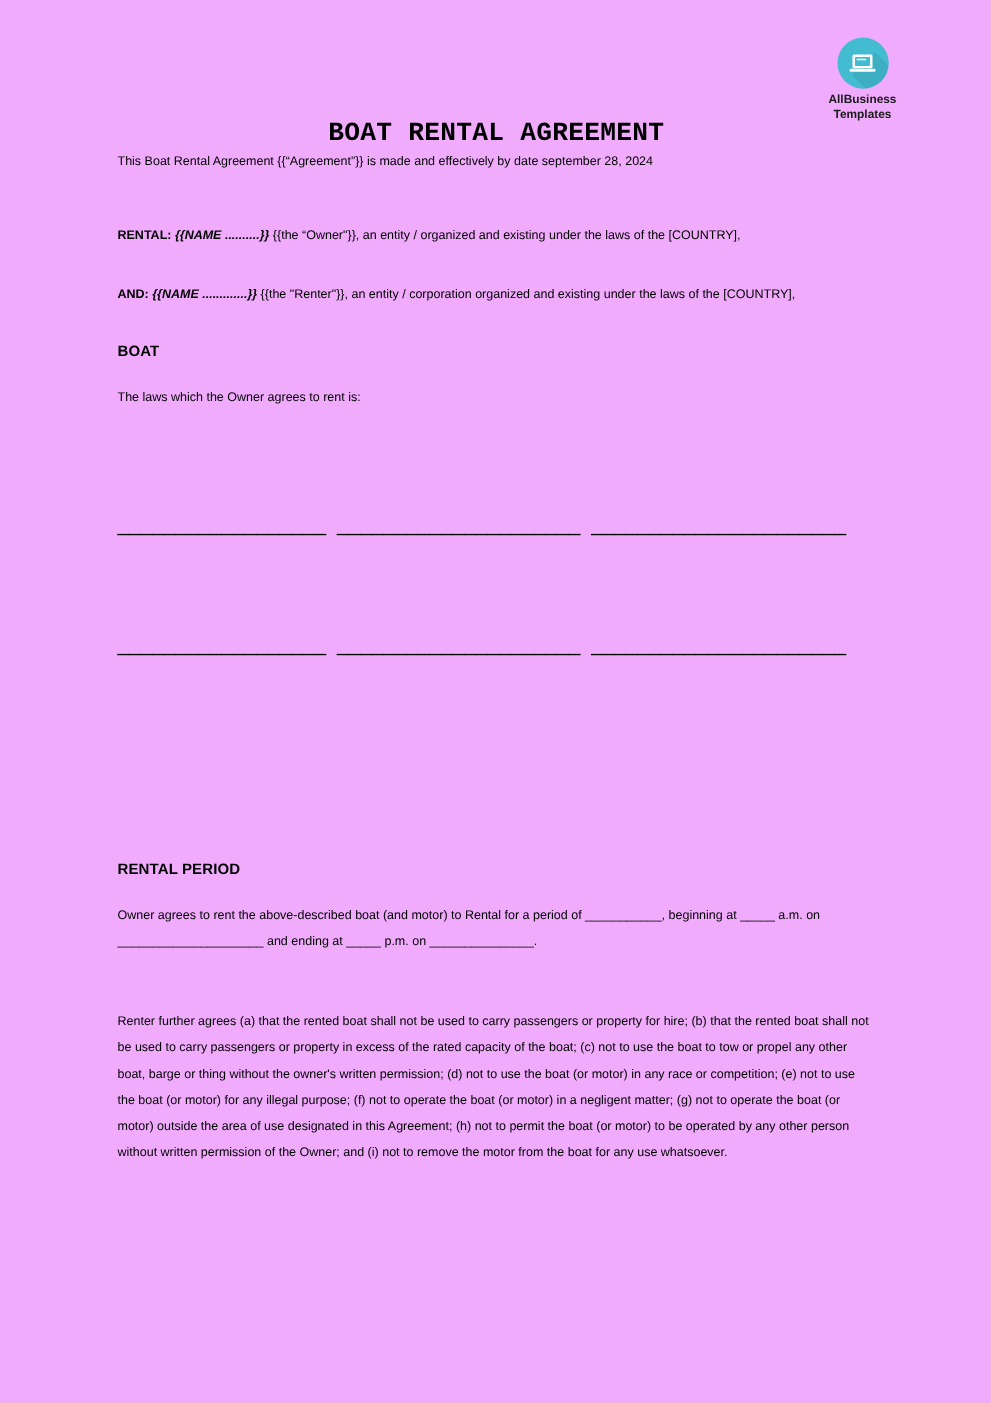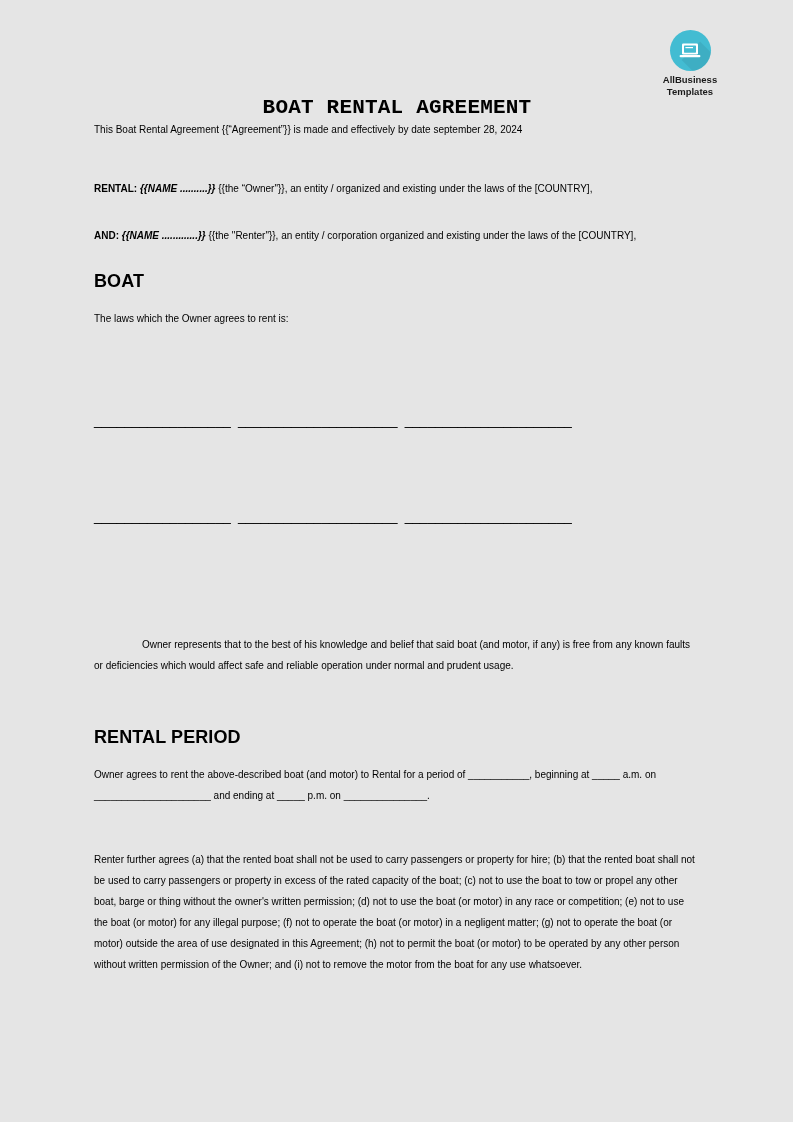--- a/index.html
+++ b/index.html
@@ -12,21 +12,21 @@
     height: 1122px;
     font-family: "Liberation Sans", sans-serif;
     color: #000000;
     position: relative;
     overflow: hidden;
   }
   .page {
     position: relative;
     width: 793px;
     height: 1122px;
-    background: #e5e5e5;
+    background: #f0abfc;
     box-sizing: border-box;
   }
 
   
   .logo-block {
     position: absolute;
     top: 30px;
     right: 48px;
     width: 110px;
     text-align: center;
@@ -90,29 +90,29 @@
   p.para {
     font-size: 10px;
     line-height: 21px;
     margin: 0;
   }
   .gap-lg { height: 38px; }
   .gap-md { height: 26px; }
   .gap-sm { height: 17px; }
   .gap-xs { height: 11px; }
   h2.section {
-    font-size: 18px;
+    font-size: 12px;
     font-weight: bold;
     margin: 0;
     line-height: 19px;
     letter-spacing: 0.1px;
   }
   .indent { text-indent: 48px; }
   .blank-rows {
-    font-size: 14px;
+    font-size: 17px;
     line-height: 32px;
     letter-spacing: -0.2px;
     white-space: pre;
   }
   .blank-row { display: block; }
   .em-italic {
     font-style: italic;
   }
   .bold { font-weight: bold; }
 </style>
@@ -161,21 +161,20 @@
 
     <div class="gap-xs"></div>
 
     <div class="blank-rows">
       <span class="blank-row"><span>__________________</span>  <span>_____________________</span>  <span>______________________</span></span>
       <span class="blank-row"><span>__________________</span>  <span>_____________________</span>  <span>______________________</span></span>
     </div>
 
     <div class="gap-lg"></div>
 
-    <p class="para indent">Owner represents that to the best of his knowledge and belief that said boat (and motor, if any) is free from any known faults or deficiencies which would affect safe and reliable operation under normal and prudent usage.</p>
 
     <div class="gap-md"></div>
 
 
     <div class="gap-md"></div>
 
     <h2 class="section">RENTAL PERIOD</h2>
 
     <div class="gap-sm"></div>
 

